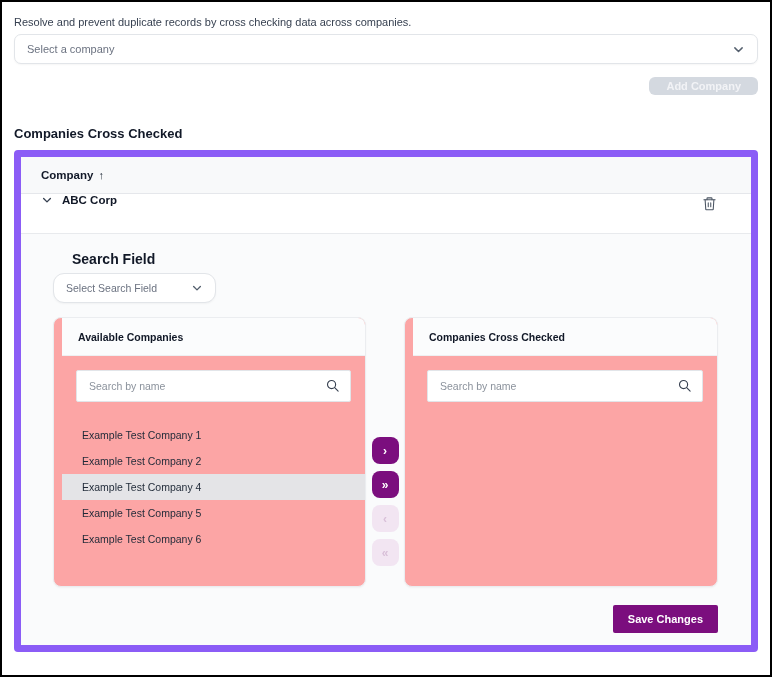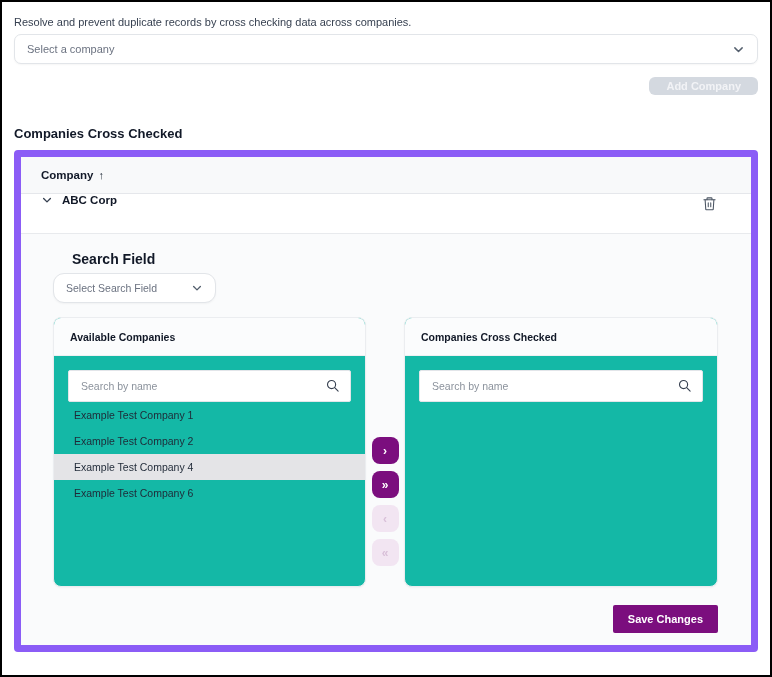--- a/index.html
+++ b/index.html
@@ -53,40 +53,40 @@
   .field-label { font-size:14px; font-weight:bold; color:#111827;padding-left:19px; }
   .search-field-select {
     margin-top:6px; width:163px; height:30px; background:#fff;
     border:1px solid #e2e5e9; border-radius:11px; box-shadow:0 1px 2px rgba(0,0,0,.04);
     display:flex; align-items:center; padding:0 12px; cursor:pointer;
   }
   .search-field-select .ph { font-size:10.5px; color:#6b7280; flex:1; }
 
   .panels { margin-top:14px; display:flex; align-items:flex-start; }
   .panel {
-    width:313px; height:270px; background:#14b8a6;
+    width:313px; height:270px; background:#fca5a5;
     border:1px solid #ebedf0; border-radius:8px;
-    box-shadow:0 1px 2px rgba(0,0,0,.04); overflow:hidden;
+    box-shadow:0 1px 2px rgba(0,0,0,.04); overflow:hidden;padding-left:8px;
   }
   .panel-right { width:314px; }
   .panel-header {
     height:38px; display:flex; align-items:center; padding:0 16px;
     background:#fbfcfd; border-bottom:1px solid #eef0f2;
     font-size:10.5px; font-weight:bold;
   }
   .panel-search { margin:14px 14px 0 14px; position:relative; }
   .panel-search input {
     width:100%; height:32px; border:1px solid #e2e5e9; border-radius:2px;
     padding:0 34px 0 12px; font-size:10.5px; font-family:inherit; color:#111827;
     background:#fff; outline:none;
   }
   .panel-search input::placeholder { color:#8b929c; }
   .search-icon { position:absolute; right:11px; top:8px; color:#374151; pointer-events:none; display:flex; }
 
-  .co-list { }
+  .co-list { margin-top:20px; }
   .co-item { height:26px; line-height:26px; padding:0 20px; font-size:10.5px; color:#1f2937; cursor:pointer; }
   .co-item.selected { background:#e4e4e7; }
 
   .transfer-col {
     flex:1; display:flex; flex-direction:column; align-items:center;
     gap:7px; padding-top:120px;
   }
   .tbtn {
     width:27px; height:27px; border:none; border-radius:8px;
     background:#7b0e7e; color:#fff; font-size:12px; font-weight:bold;
@@ -171,20 +171,21 @@
               <svg width="15" height="15" viewBox="0 0 24 24" fill="none" stroke="currentColor" stroke-width="1.8" stroke-linecap="round">
                   <circle cx="10.5" cy="10.5" r="6.5"></circle>
                   <path d="M15.5 15.5L21 21"></path>
                 </svg>
             </span>
           </div>
           <div class="co-list">
             <div class="co-item">Example Test Company 1</div>
             <div class="co-item">Example Test Company 2</div>
             <div class="co-item selected">Example Test Company 4</div>
+            <div class="co-item">Example Test Company 5</div>
             <div class="co-item">Example Test Company 6</div>
           </div>
         </div>
 
         <div class="transfer-col">
           <button class="tbtn">›</button>
           <button class="tbtn">»</button>
           <button class="tbtn" disabled="">‹</button>
           <button class="tbtn" disabled="">«</button>
         </div>

